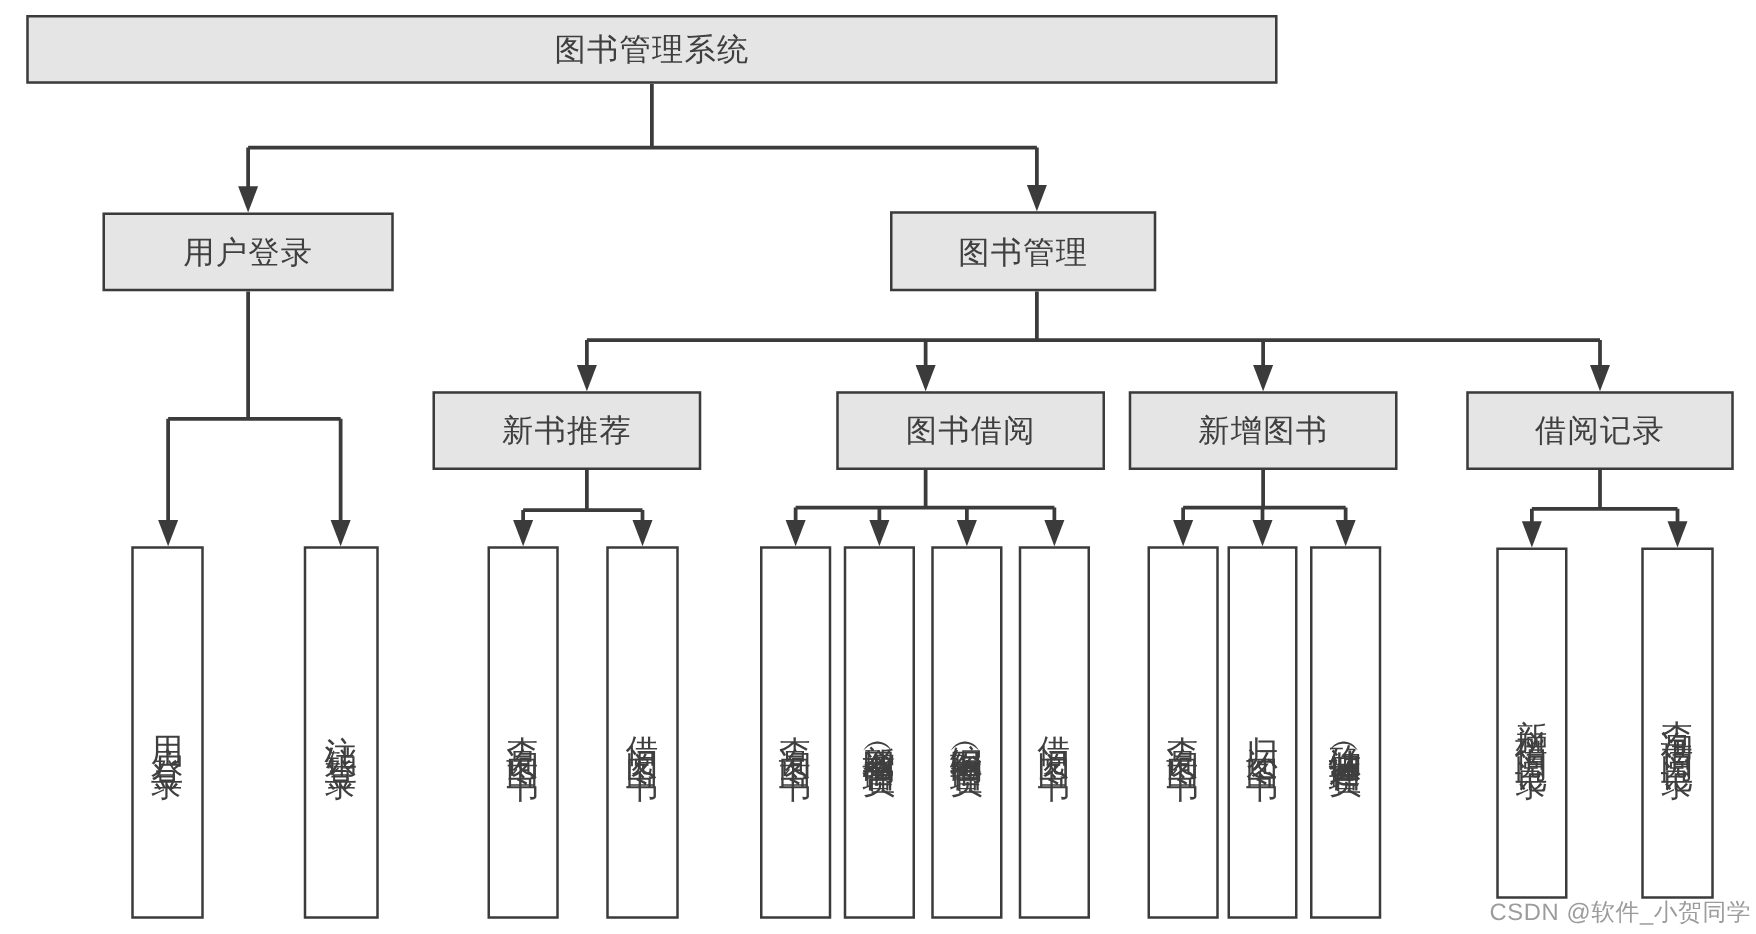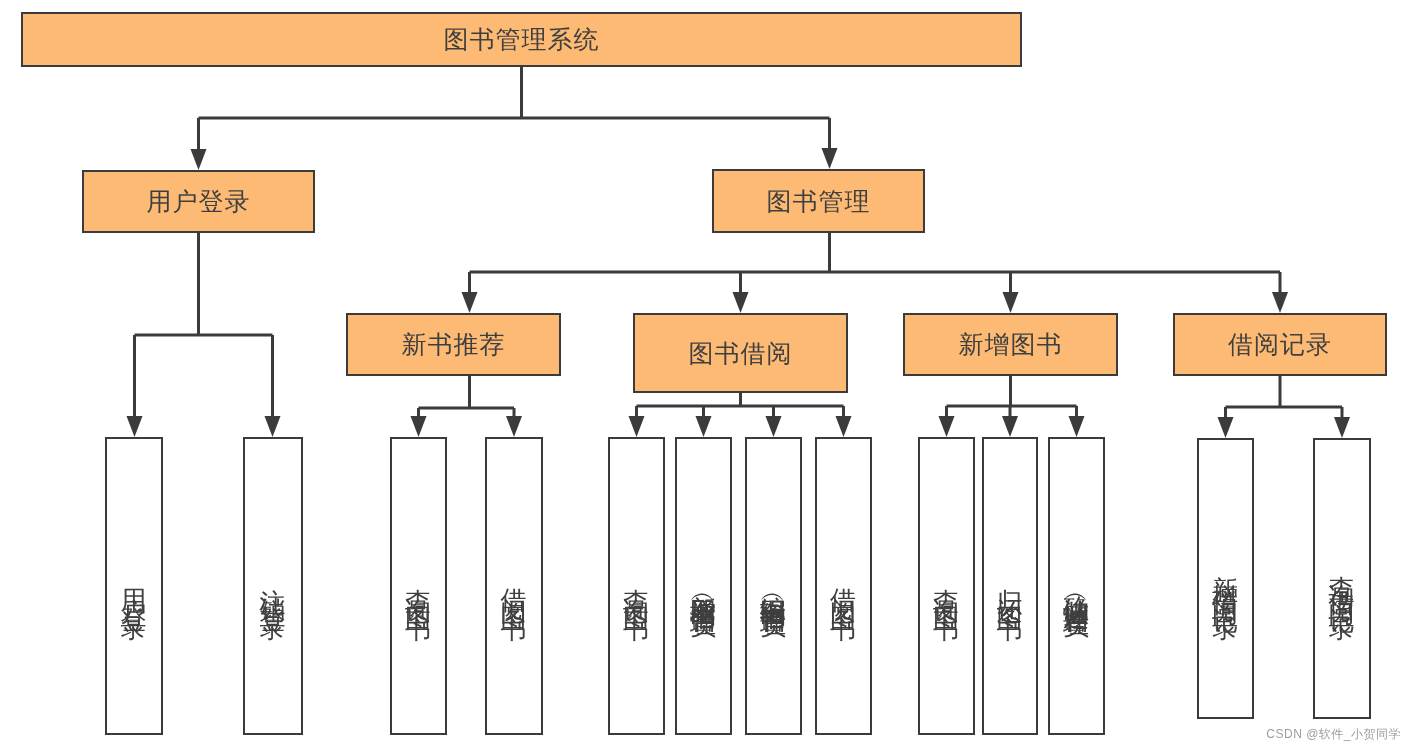--- a/index.html
+++ b/index.html
@@ -14,40 +14,40 @@
     width:1405px;height:747px;
     background:var(--bg);
     font-family:"Liberation Sans", sans-serif;
     overflow:hidden;
   }
   .connectors{position:absolute;left:0;top:0;width:1405px;height:747px;}
   .connectors line{stroke:var(--line);stroke-width:3;}
   .connectors polygon{fill:var(--line);stroke:none;}
   .hbox{
     position:absolute;box-sizing:border-box;
-    border:2.5px solid var(--line);background:#fdba74;
+    border:2.5px solid var(--line);background:#e5e5e5;
     display:flex;align-items:center;justify-content:center;
     font-size:25px;color:var(--text);letter-spacing:1px;
     white-space:nowrap;
   }
   .vbox{
     position:absolute;box-sizing:border-box;
     border:2.5px solid var(--line);background:#fff;
     display:flex;align-items:center;justify-content:center;
   }
   .vtext{
     writing-mode:vertical-rl;text-orientation:mixed;
     font-size:26px;color:var(--text);
     letter-spacing:9px;line-height:1;
   }
   .vtext.ls6{letter-spacing:8px;}
   .vtext.ls9{letter-spacing:2.5px;}
   .watermark{
     position:absolute;right:4px;bottom:4px;
-    font-size:12px;color:var(--wm);
+    font-size:19px;color:var(--wm);
     letter-spacing:0.5px;white-space:nowrap;
     z-index:5;
   }
 </style>
 </head>
 <body>
 
 <div class="canvas">
 
   <svg class="connectors" viewBox="0 0 1405 747" xmlns="http://www.w3.org/2000/svg">
@@ -119,21 +119,21 @@
   <div class="hbox" style="left:82px;top:170px;width:233px;height:63px">
     <span>用户登录</span>
   </div>
   <div class="hbox" style="left:712px;top:169px;width:213px;height:64px">
     <span>图书管理</span>
   </div>
 
   <div class="hbox" style="left:346px;top:313px;width:215px;height:63px">
     <span>新书推荐</span>
   </div>
-  <div class="hbox" style="left:633px;top:313px;width:215px;height:80px">
+  <div class="hbox" style="left:669px;top:313px;width:215px;height:63px">
     <span>图书借阅</span>
   </div>
   <div class="hbox" style="left:903px;top:313px;width:215px;height:63px">
     <span>新增图书</span>
   </div>
   <div class="hbox" style="left:1173px;top:313px;width:214px;height:63px">
     <span>借阅记录</span>
   </div>
 
   <div class="vbox" style="left:105px;top:437px;width:58px;height:298px">

